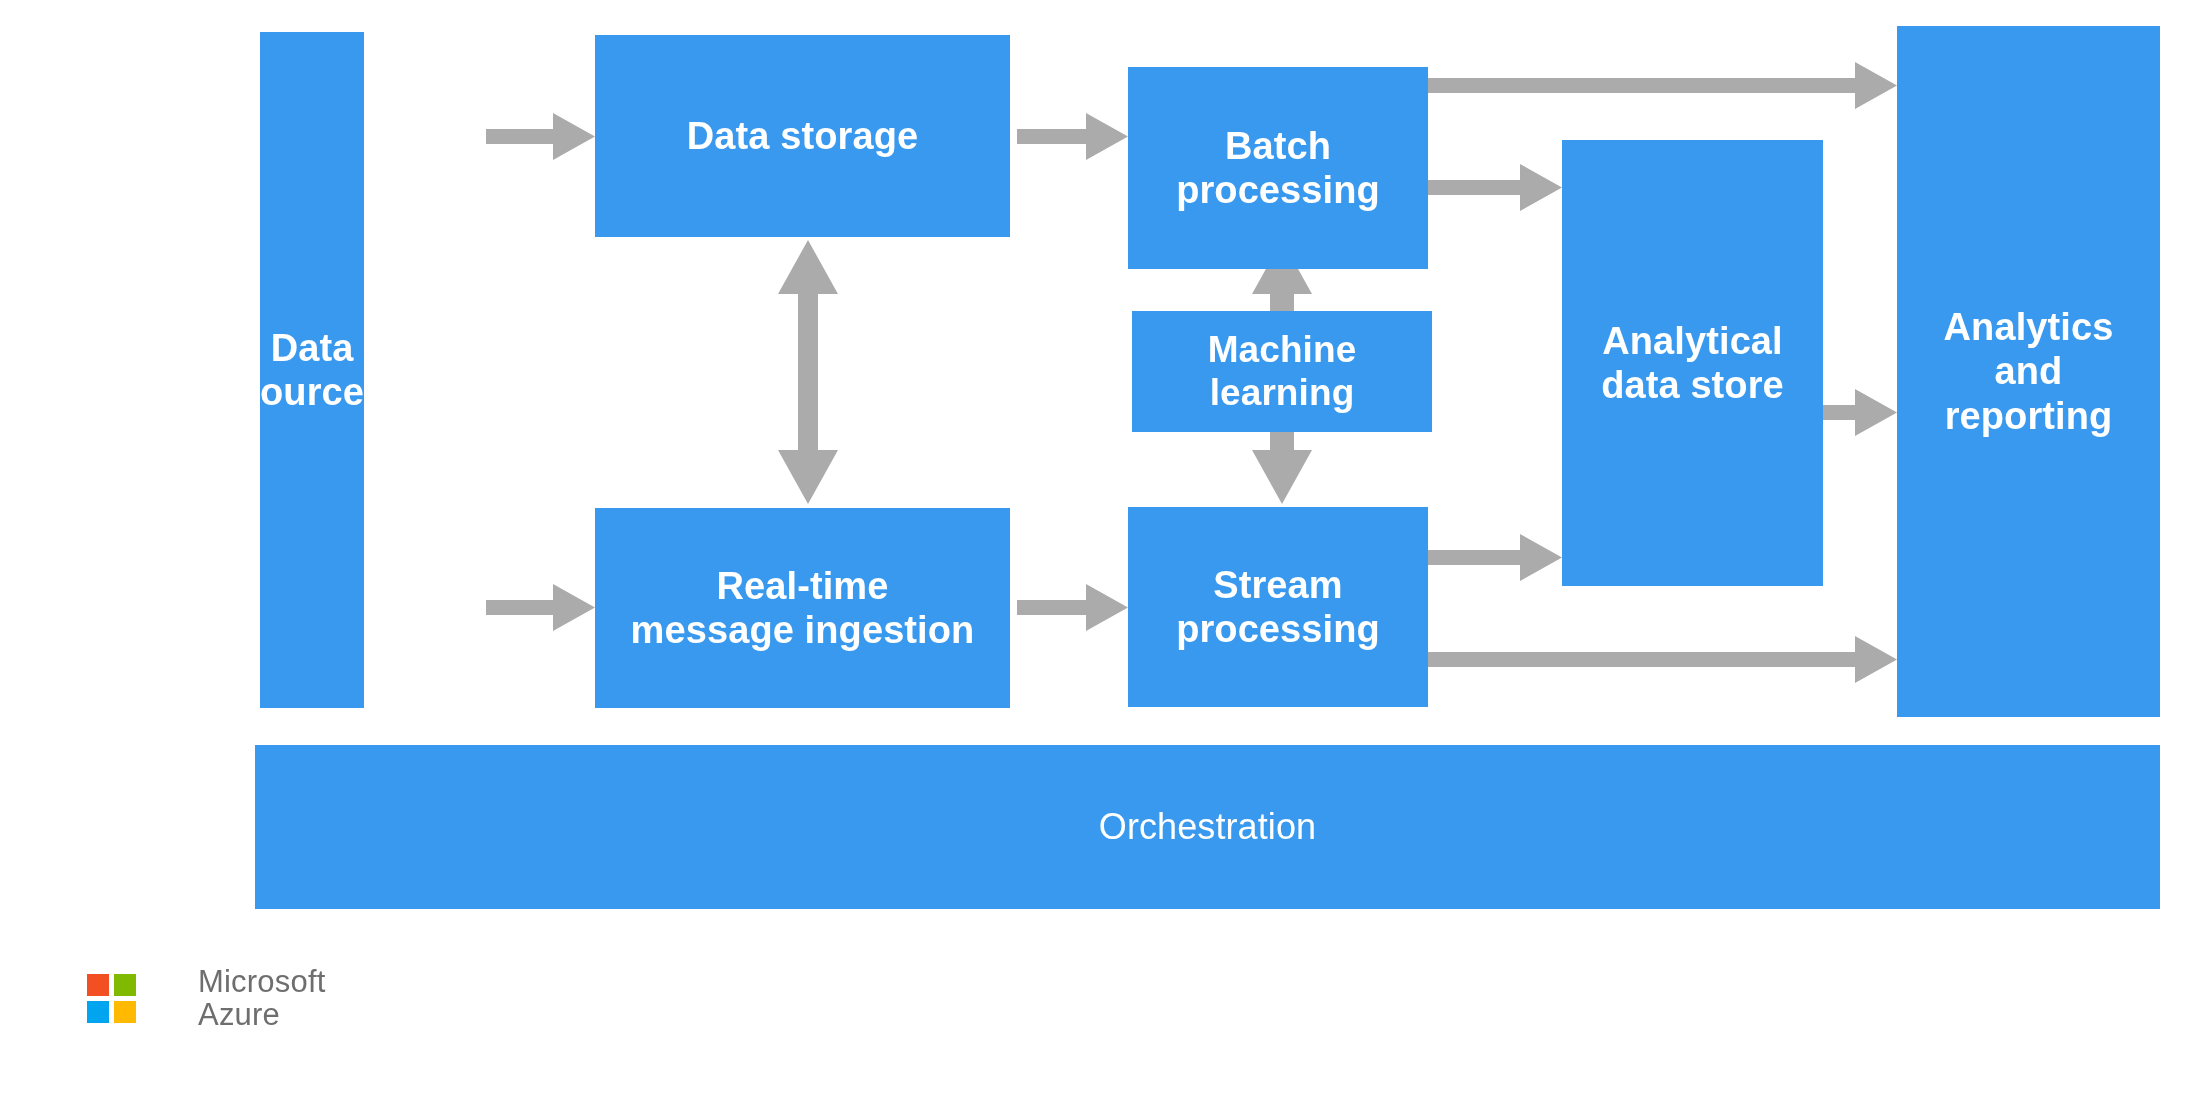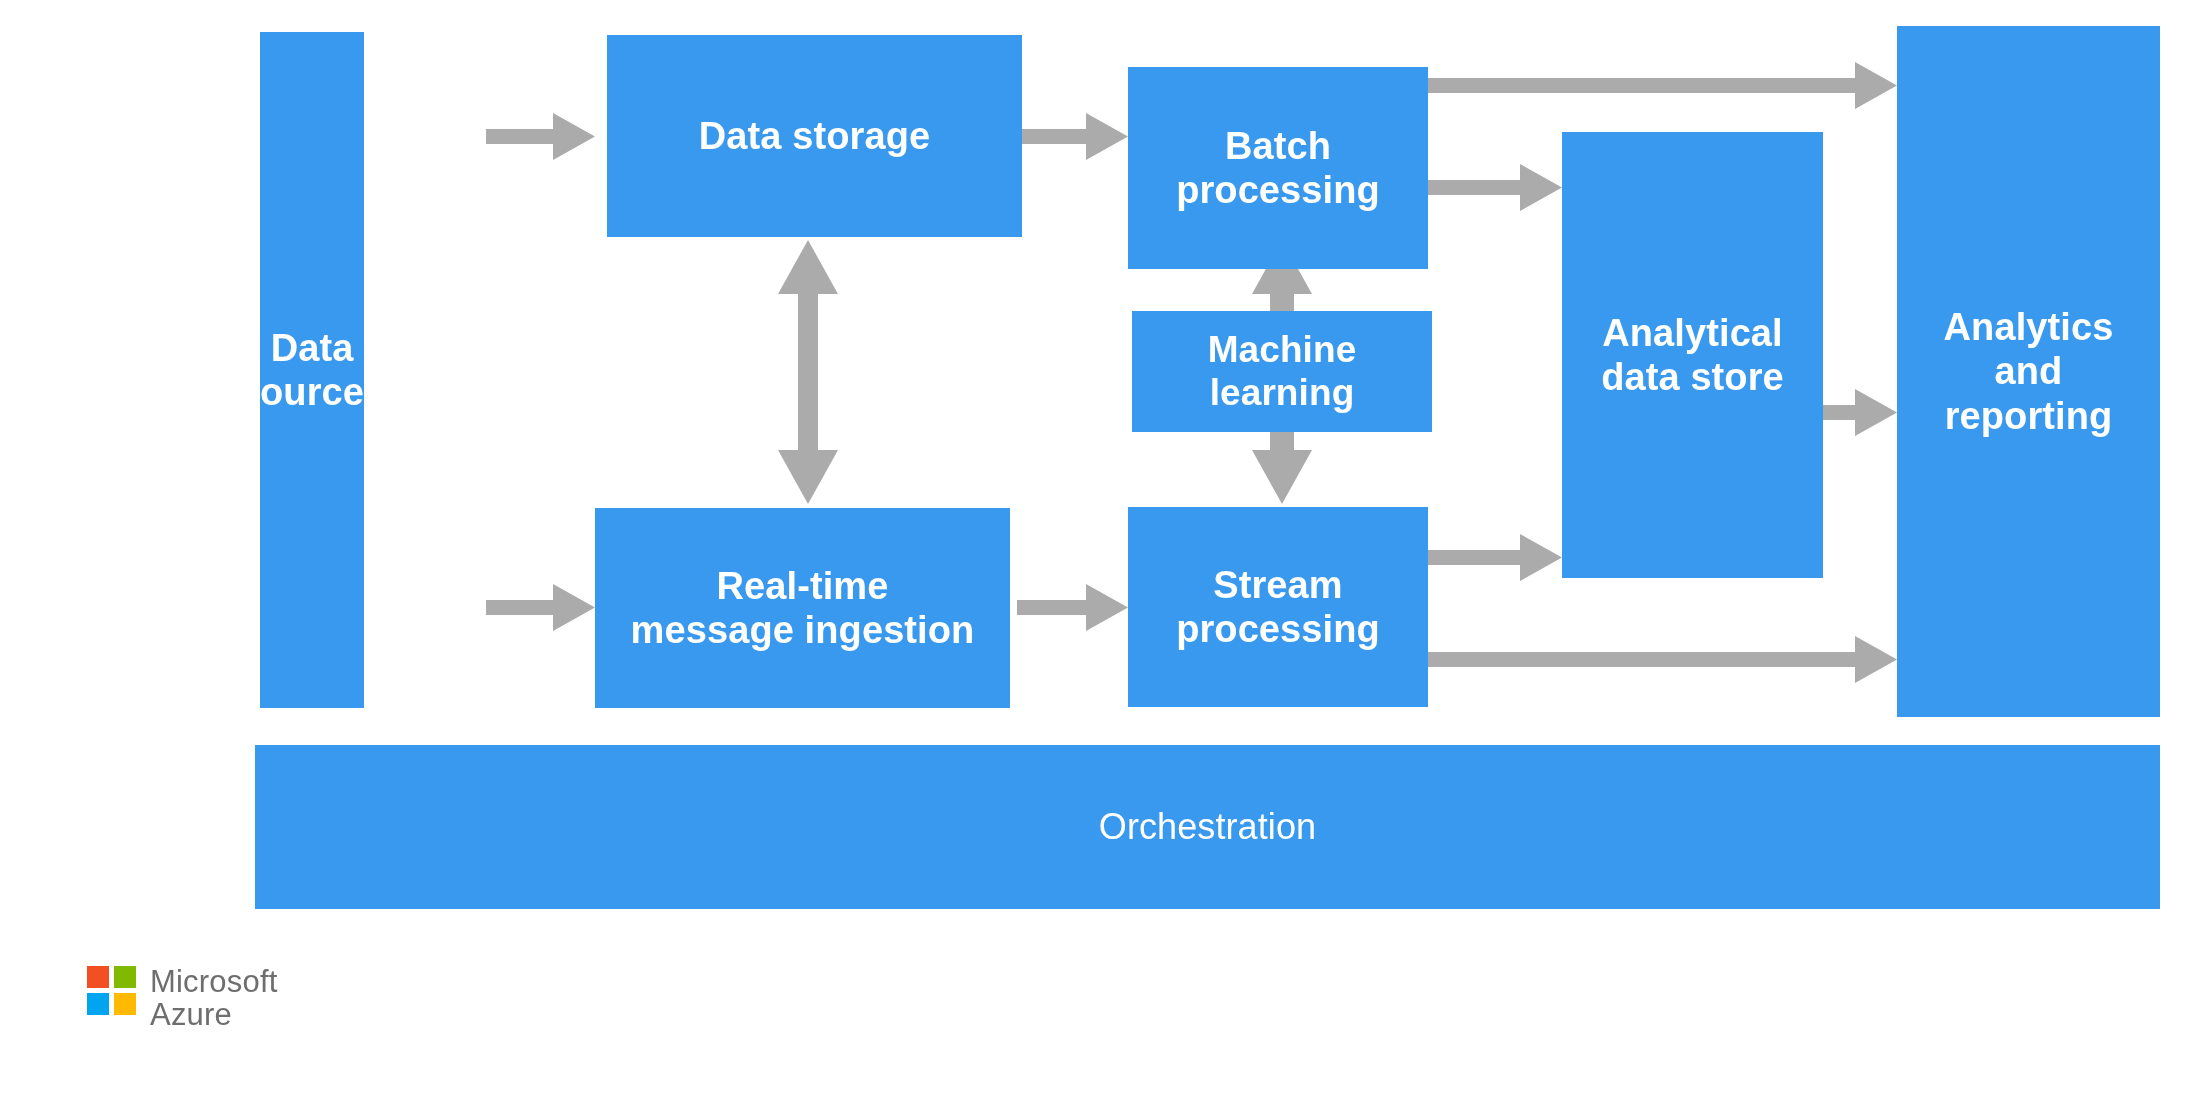--- a/index.html
+++ b/index.html
@@ -40,20 +40,22 @@
     position: absolute;
     left: 0;
     top: 0;
     width: 2200px;
     height: 1111px;
     pointer-events: none;
   }
   .logo {
     position: absolute;
     display: flex;
+    align-items: center;
+    gap: 48px;
   }
   .logo-grid {
     width: 49px;
     height: 49px;
     display: grid;
     grid-template-columns: 22px 22px;
     grid-template-rows: 22px 22px;
     gap: 5px;
   }
   .sq { width: 22px; height: 22px; }
@@ -125,35 +127,35 @@
         <path d="M 1823 405 L 1855 405 L 1855 389 L 1897 412.5 L 1855 436 L 1855 420 L 1823 420 Z"></path>
       </g>
     </g>
   </svg>
 
   <div class="node" style="left:260px; top:32px; width:104px; height:676px;">
     <span>Data
 sources</span>
   </div>
 
-  <div class="node" style="left:595px; top:35px; width:415px; height:202px;margin-left:12px;">
+  <div class="node" style="left:595px; top:35px; width:415px; height:202px;">
     <span>Data storage</span>
   </div>
 
   <div class="node" style="left:1128px; top:35px; width:300px; height:202px;margin-top:32px;">
     <span>Batch
 processing</span>
   </div>
 
   <div class="node node-sm" style="left:1132px; top:311px; width:300px; height:121px;">
     <span>Machine
 learning</span>
   </div>
 
-  <div class="node" style="left:1562px; top:132px; width:261px; height:446px;">
+  <div class="node" style="left:1562px; top:140px; width:261px; height:446px;">
     <span>Analytical
 data store</span>
   </div>
 
   <div class="node" style="left:1897px; top:26px; width:263px; height:691px;justify-content:center;">
     <span>Analytics
 and
 reporting</span>
   </div>
 

